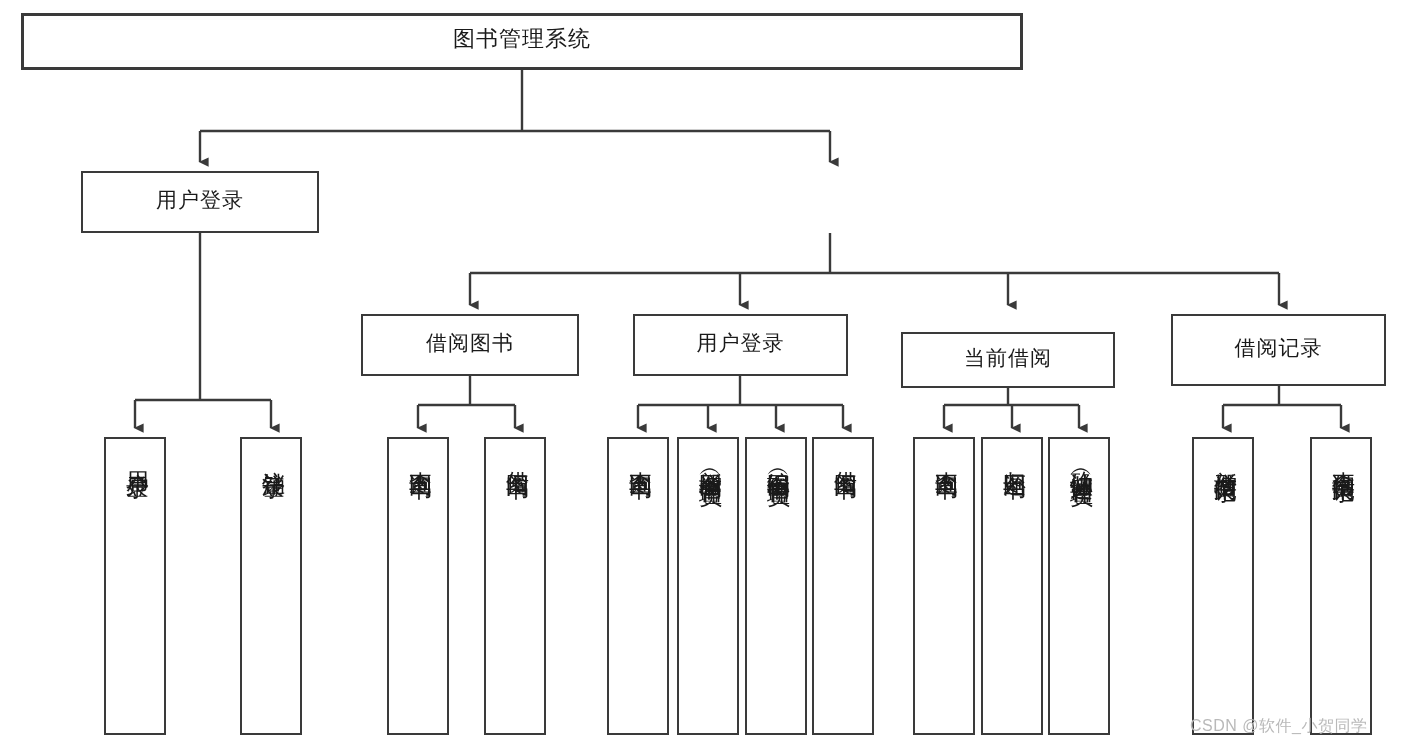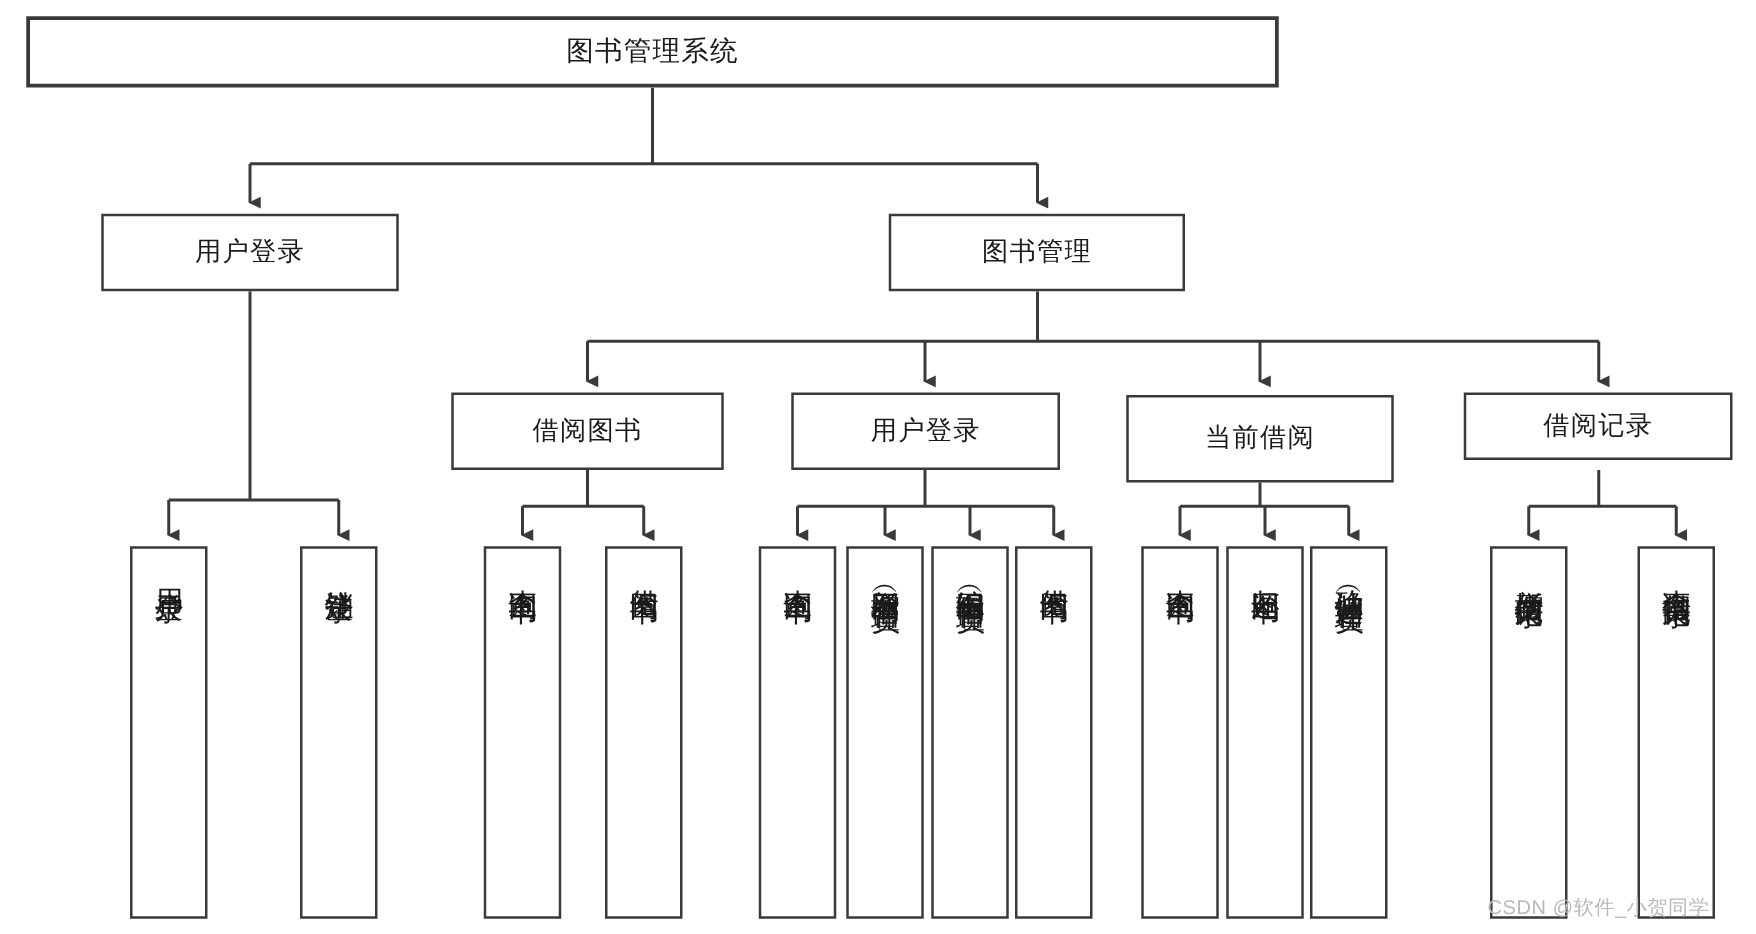--- a/index.html
+++ b/index.html
@@ -20,20 +20,21 @@
     align-items:center;
     justify-content:center;
     color:#1a1a1a;
   }
   .node .lbl{
     display:block;
     text-align:center;
     line-height:1.02;
     letter-spacing:0.5px;
     white-space:pre-wrap;
+    font-family:Liberation Mono, monospace;
   }
   .node.horizontal .lbl{
     writing-mode:horizontal-tb;
     font-size:21px;
     letter-spacing:1px;
   }
   .node.vertical{
     align-items:flex-start;
     justify-content:center;
     padding-top:14px;
@@ -116,34 +117,31 @@
     </g>
   </svg>
 
   <div class="node horizontal root" style="left:21px;top:13px;width:1002px;height:57px;border-width:3px;">
     <span class="lbl">图书管理系统</span>
   </div>
 
   <div class="node horizontal" style="left:81px;top:171px;width:238px;height:62px;">
     <span class="lbl">用户登录</span>
   </div>
-  <div class="node horizontal" style="left:711px;top:171px;width:237px;height:62px;">
-    <span class="lbl">图书管理</span>
-  </div>
 
   <div class="node horizontal" style="left:361px;top:314px;width:218px;height:62px;">
     <span class="lbl">借阅图书</span>
   </div>
   <div class="node horizontal" style="left:633px;top:314px;width:215px;height:62px;">
     <span class="lbl">用户登录</span>
   </div>
-  <div class="node horizontal" style="left:901px;top:316px;width:214px;height:70px;">
+  <div class="node horizontal" style="left:901px;top:332px;width:214px;height:56px;">
     <span class="lbl">当前借阅</span>
   </div>
-  <div class="node horizontal" style="left:1171px;top:314px;width:215px;height:54px;">
+  <div class="node horizontal" style="left:1171px;top:314px;width:215px;height:72px;">
     <span class="lbl">借阅记录</span>
   </div>
 
   <div class="node vertical" style="left:104px;top:437px;width:62px;height:298px;">
     <span class="lbl">用户登录</span>
   </div>
   <div class="node vertical" style="left:240px;top:437px;width:62px;height:298px;">
     <span class="lbl">注销登录</span>
   </div>
 

